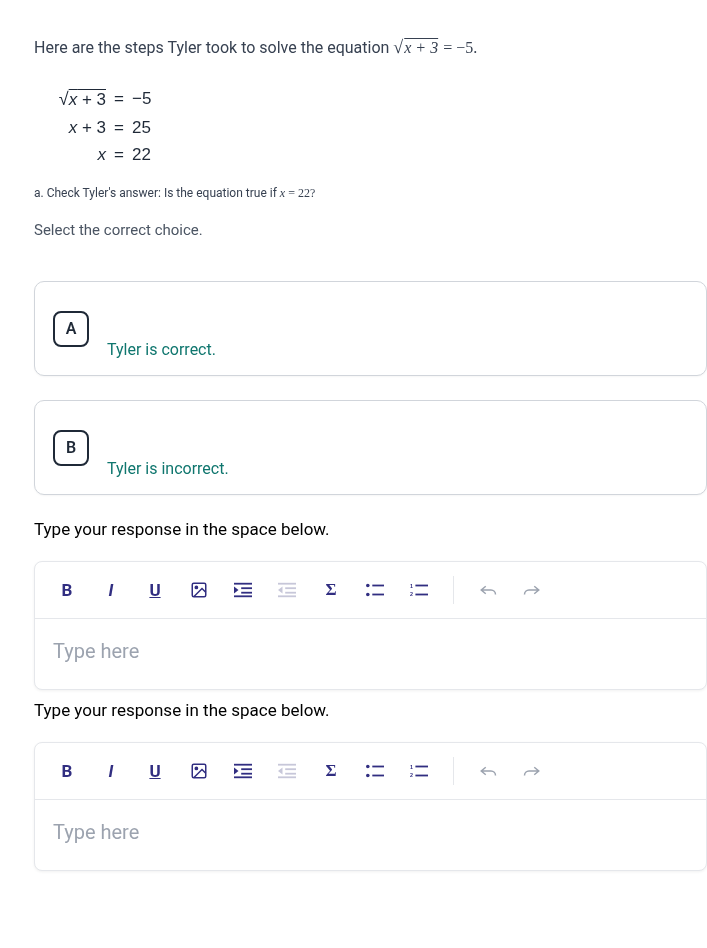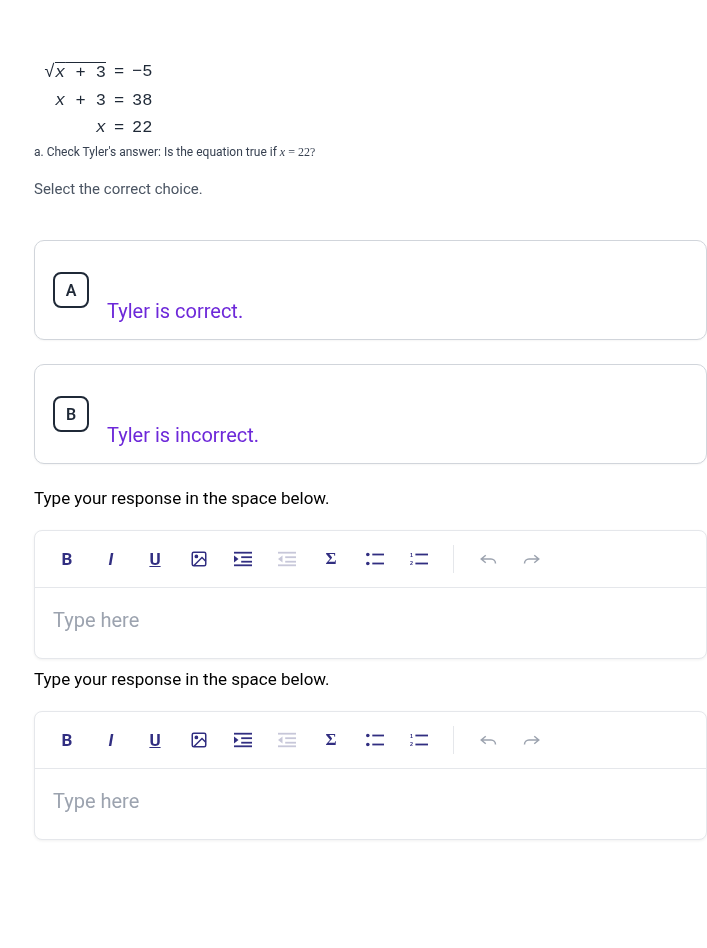--- a/index.html
+++ b/index.html
@@ -8,23 +8,23 @@
     padding: 0;
     font-family: -apple-system, BlinkMacSystemFont, "Segoe UI", Roboto, sans-serif;
     color: #1f2937;
     background: #fff;
     width: 707px;
   }
   .container { padding: 34px 0 20px 34px; }
   .intro { font-size: 16px; color: #374151; line-height: 1.5; }
   .math-inline { font-family: "Times New Roman", Cambria, serif; }
   .math-block {
-    font-family: Liberation Mono, monospace;
+    font-family: Liberation Sans, sans-serif;
     font-size: 17px;
-    margin: 24px 0 4px 0;
+    margin: 24px 0 18px 0;
     line-height: 1.6;
   }
   .math-row { display: flex; }
   .math-lhs { width: 72px; text-align: right; }
   .math-eq { width: 26px; text-align: center; }
   .math-rhs { text-align: left; }
   .sqrt-sym { font-size: 18px; }
   .overline { text-decoration: overline; }
 
   .part-a { font-size: 12px; color: #374151; margin-bottom: 20px; }
@@ -46,21 +46,21 @@
     width: 36px; height: 36px;
     border: 2px solid #1f2937;
     border-radius: 8px;
     display: flex;
     align-items: center;
     justify-content: center;
     font-weight: 600;
     font-size: 16px;
     flex-shrink: 0;
   }
-  .choice-label { font-size: 20px; color: #6d28d9; margin-top: 42px; }
+  .choice-label { font-size: 16px; color: #0f766e; margin-top: 42px; }
 
   .section-prompt {
     font-size: 19px;
     color: #1f2937;
     margin-top: 42px;
     margin-bottom: 18px;
   }
   .sub-instr {
     font-size: 17px;
     color: #000000;
@@ -104,31 +104,34 @@
     min-height: 50px;
     cursor: text;
   }
   svg { display: block; }
 </style>
 </head>
 <body>
 
 <div class="container">
 
+  <div class="intro">
+    <span>Here are the steps Tyler took to solve the equation </span><span class="math-inline"><span class="sqrt-sym">√</span><span class="overline" style="padding:0 1px;"><span style="font-style:italic;">x + 3</span></span><span> = −5.</span></span>
+  </div>
 
   <div class="math-block">
     <div class="math-row">
       <div class="math-lhs"><span class="sqrt-sym">√</span><span class="overline"><span style="font-style:italic;">x</span> + 3</span></div>
       <div class="math-eq">=</div>
       <div class="math-rhs">−5</div>
     </div>
     <div class="math-row">
       <div class="math-lhs"><span style="font-style:italic;">x</span> + 3</div>
       <div class="math-eq">=</div>
-      <div class="math-rhs">38</div>
+      <div class="math-rhs">25</div>
     </div>
     <div class="math-row">
       <div class="math-lhs"><span style="font-style:italic;">x</span></div>
       <div class="math-eq">=</div>
       <div class="math-rhs">22</div>
     </div>
   </div>
 
   <div class="part-a">
     <span>a. Check Tyler's answer: Is the equation true if </span><span class="math-inline"><span style="font-style:italic;">x</span><span> = 22?</span></span>

